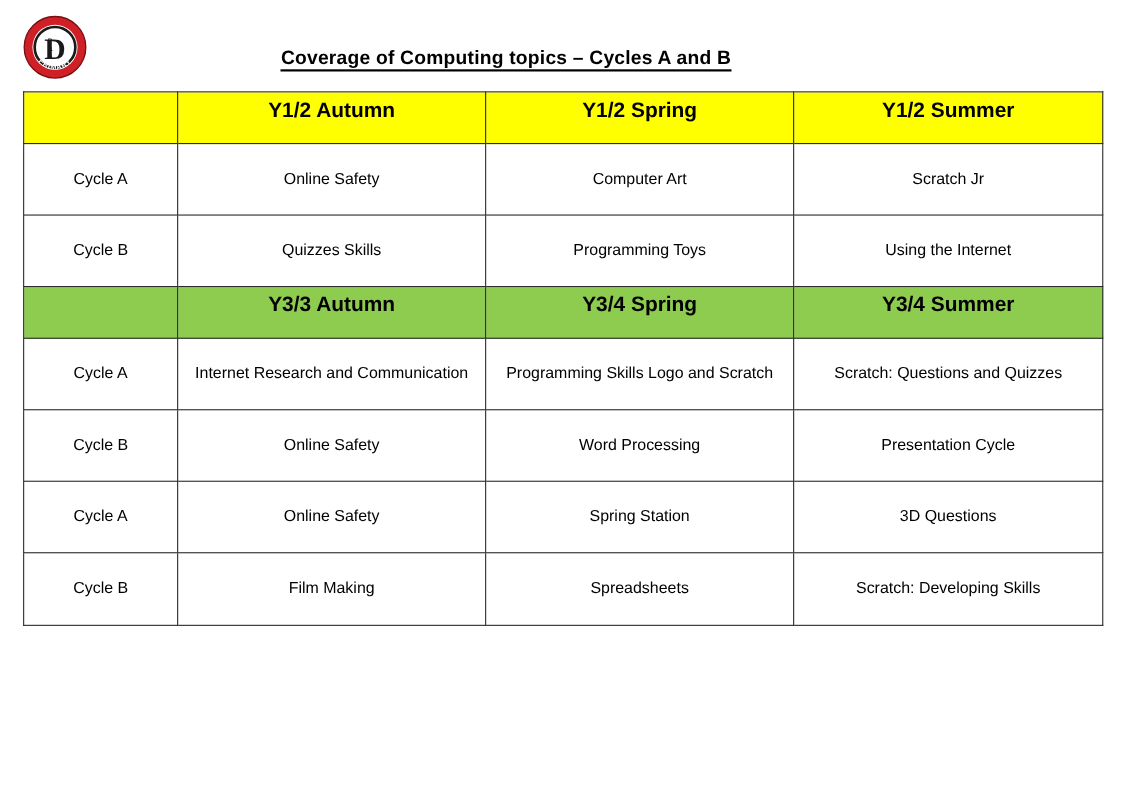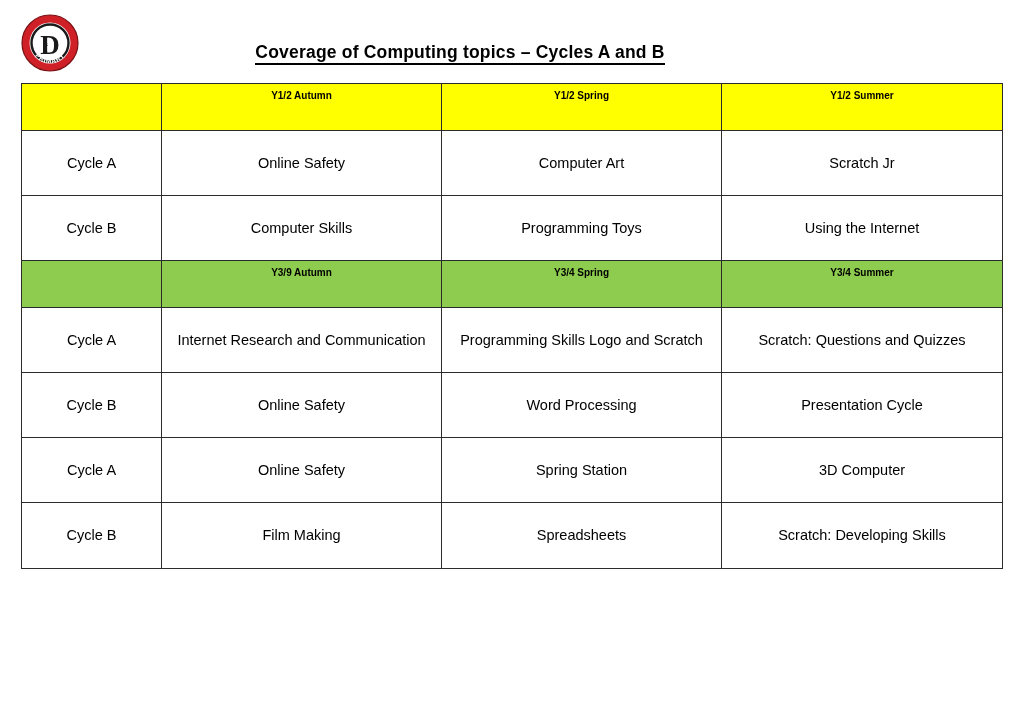--- a/index.html
+++ b/index.html
@@ -77,21 +77,21 @@
   }
 
   
   tr.body-row td { height: 64px; }
   tr.body-row.tall td { height: 65px; }
 
   
   tr.banner td {
     height: 40px;
     font-weight: bold;
-    font-size: 10px;
+    font-size: 19px;
     vertical-align: top;
     padding-top: 6px;
   }
   tr.banner.band-yellow td { background: #ffff00; }
   tr.banner.band-green  td { background: #8dcc4f; }
   tr.banner.band-cyan   td { background: #38d8e2; }
 
   tr.banner td.spacer { font-size: 0; }
 </style>
 </head>
@@ -136,49 +136,49 @@
       <td>Y1/2 Summer</td>
     </tr>
     <tr class="body-row">
       <td class="cycle">Cycle A</td>
       <td>Online Safety</td>
       <td>Computer Art</td>
       <td>Scratch Jr</td>
     </tr>
     <tr class="body-row">
       <td class="cycle">Cycle B</td>
-      <td>Computer Skills</td>
+      <td>Quizzes Skills</td>
       <td>Programming Toys</td>
       <td>Using the Internet</td>
     </tr>
 
     <tr class="banner band-green">
       <td class="spacer"></td>
-      <td>Y3/9 Autumn</td>
+      <td>Y3/3 Autumn</td>
       <td>Y3/4 Spring</td>
       <td>Y3/4 Summer</td>
     </tr>
     <tr class="body-row">
       <td class="cycle">Cycle A</td>
       <td>Internet Research and Communication</td>
       <td>Programming Skills Logo and Scratch</td>
       <td>Scratch: Questions and Quizzes</td>
     </tr>
     <tr class="body-row">
       <td class="cycle">Cycle B</td>
       <td>Online Safety</td>
       <td>Word Processing</td>
       <td>Presentation Cycle</td>
     </tr>
 
     <tr class="body-row">
       <td class="cycle">Cycle A</td>
       <td>Online Safety</td>
       <td>Spring Station</td>
-      <td>3D Computer</td>
+      <td>3D Questions</td>
     </tr>
     <tr class="body-row tall">
       <td class="cycle">Cycle B</td>
       <td>Film Making</td>
       <td>Spreadsheets</td>
       <td>Scratch: Developing Skills</td>
     </tr>
 
   </tbody>
 </table>

